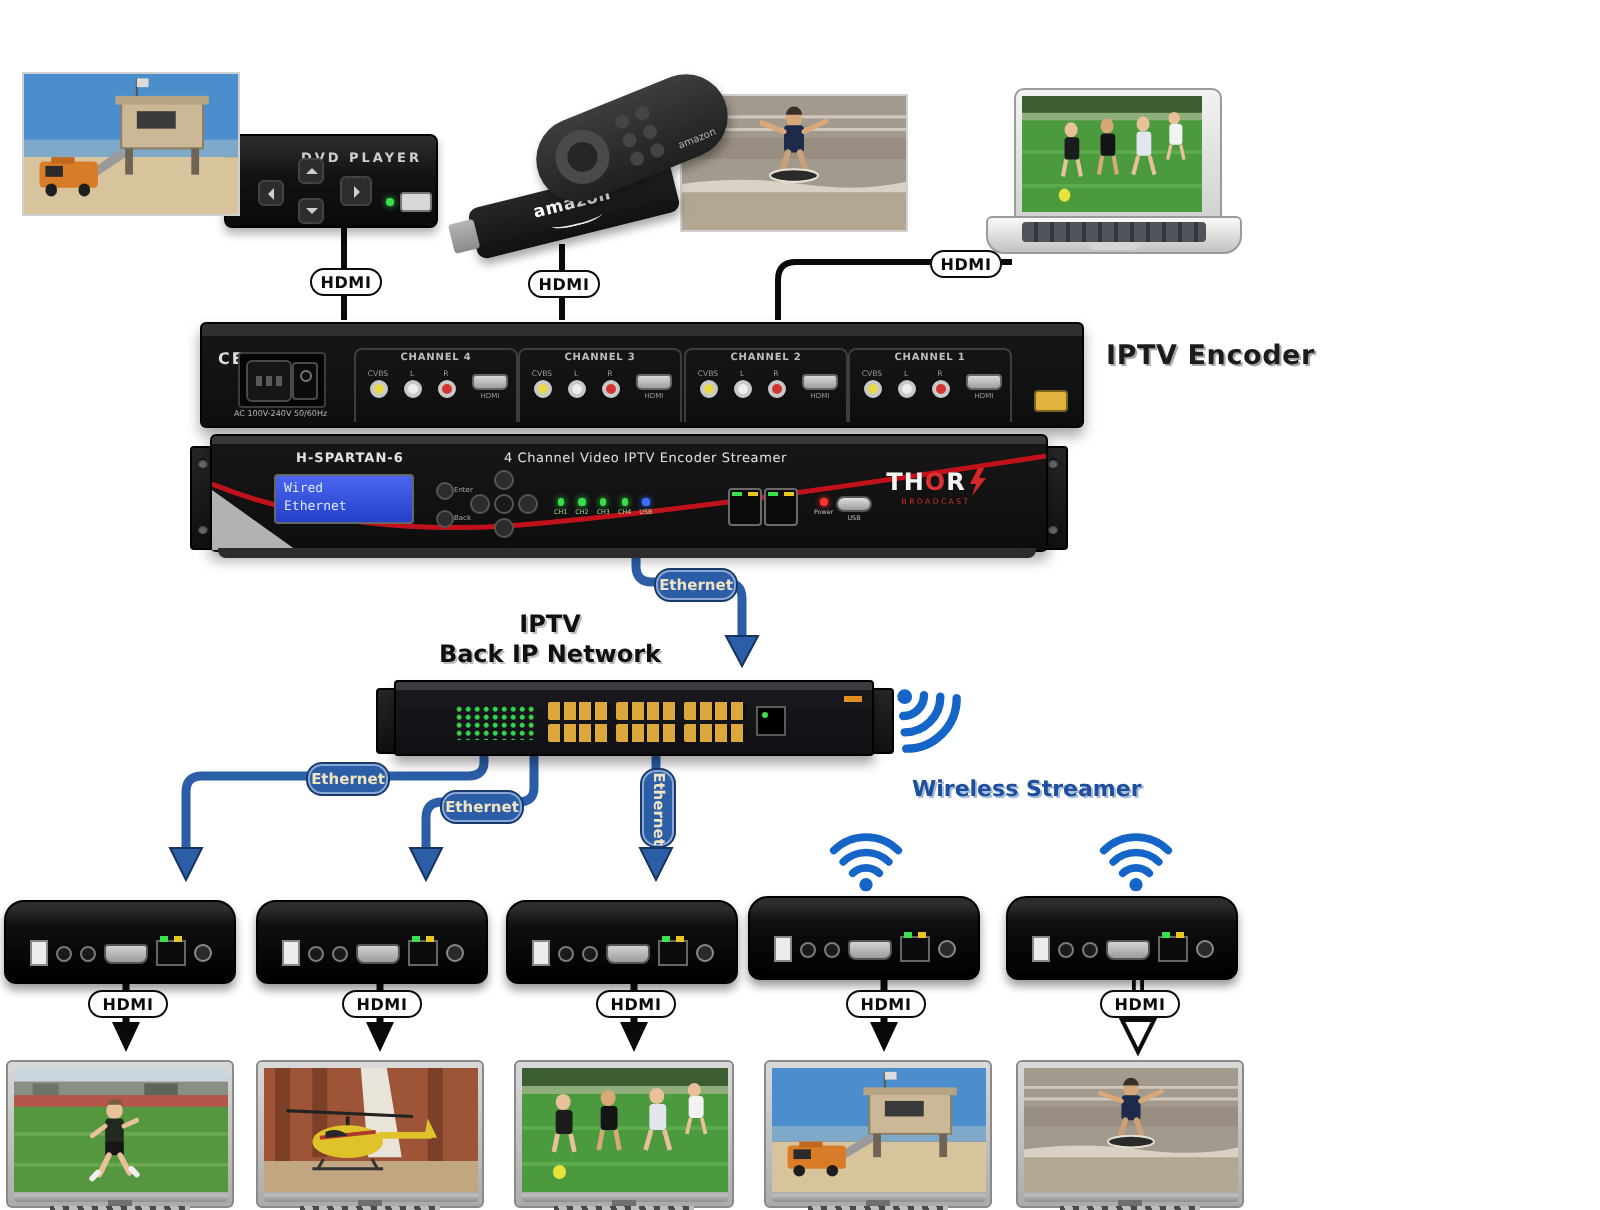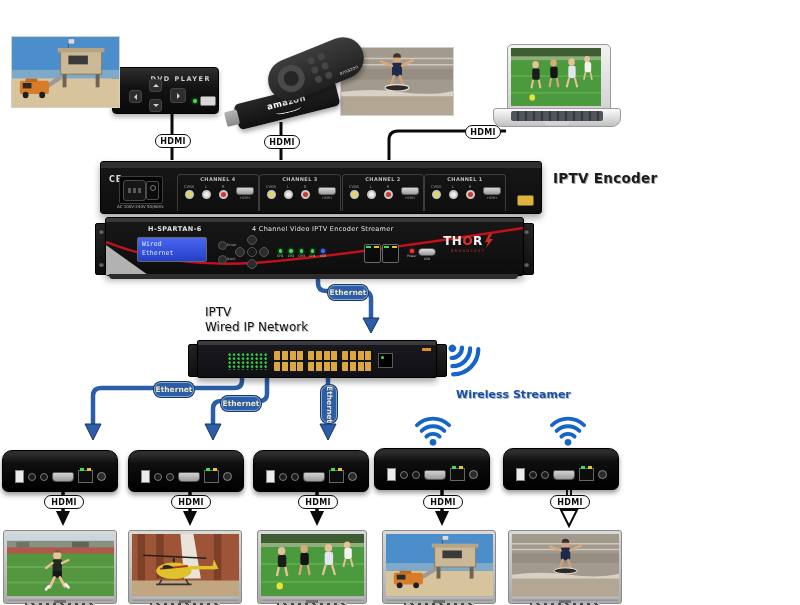--- a/index.html
+++ b/index.html
@@ -10,21 +10,21 @@
   .pill-hdmi{height:12px;background:#fdfdfd;border:1.5px solid #0c0c0c;border-radius:8px;
     display:flex;align-items:center;justify-content:center;
     font-size:8px;font-weight:bold;color:#0c0c0c;letter-spacing:.3px;z-index:30;}
   .pill-eth{background:#2b5ea7;border:1px solid #8aa8d6;box-shadow:0 0 0 1px #173a6b;border-radius:7px;
     display:flex;align-items:center;justify-content:center;
     font-size:7.5px;font-weight:bold;color:#f0e4c2;z-index:30;}
   .pill-eth.vert span{transform:rotate(90deg);white-space:nowrap;}
 
   
   .h-encoder{font-size:13.5px;font-weight:bold;color:#1c1c1c;text-shadow:1px 1px 0 #a8a8a8;letter-spacing:.3px;}
-  .h-network{width:140px;text-align:left;font-size:12px;font-weight:normal;color:#101010;line-height:1.25;text-shadow:1px 1px 0 #bdbdbd;}
+  .h-network{width:140px;text-align:center;font-size:12px;font-weight:bold;color:#101010;line-height:1.25;text-shadow:1px 1px 0 #bdbdbd;}
   .h-wireless{font-size:11px;font-weight:bold;color:#1d4f9e;text-shadow:1px 1px 0 #a9bcd8;}
 
   
   .photo{box-shadow:0 0 0 1px #d0d0d0;}
   .photo svg,.tv-img svg{display:block;width:100%;height:100%;}
 
   
   .dvd{width:105px;height:45px;background:linear-gradient(#2e2e2e,#121212 45%,#0a0a0a);
     border:1px solid #000;border-radius:4px;box-shadow:0 3px 5px rgba(0,0,0,.3);z-index:2;}
   .dvd-label{position:absolute;right:7px;top:7px;font-size:6.5px;font-weight:bold;color:#cfcfcf;letter-spacing:1.5px;}
@@ -480,21 +480,21 @@
     </div>
     <div class="st-base"></div>
   </div>
 
   <div class="abs pill-eth" style="left:328px;top:285px;width:38px;height:13px">
       <span>Ethernet</span>
     </div>
 
   <div class="abs h-network" style="left:205px;top:305px">
     <div>IPTV</div>
-    <div>Wired IP Network</div>
+    <div>Back IP Network</div>
   </div>
 
   <div class="abs switch" style="left:188px;top:340px">
     <div class="sw-ear" style="left:0"></div>
     <div class="sw-ear" style="left:246px"></div>
     <div class="sw-body">
       <div class="sw-ledgrid"></div>
       <div class="pgroup" style="left:76px">
           <div class="prow"></div>
           <div class="prow"></div>

